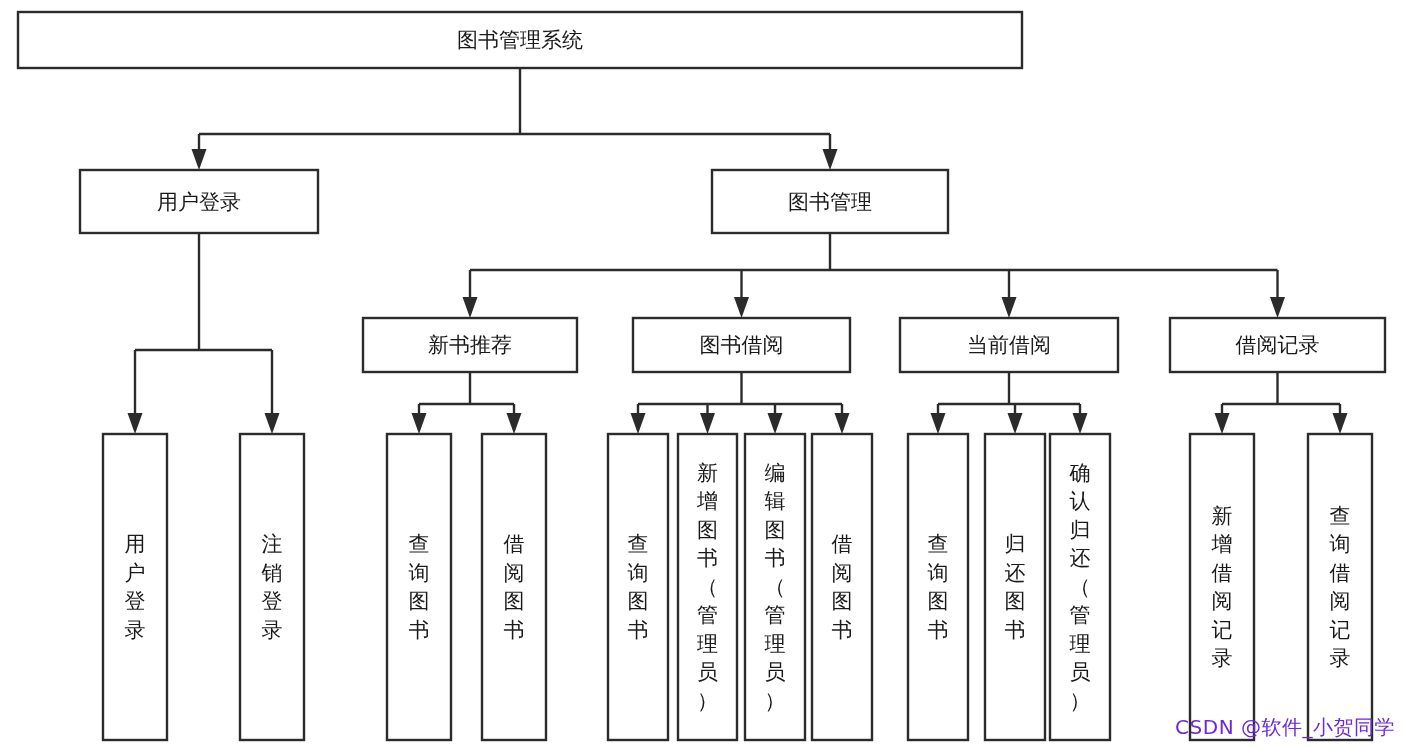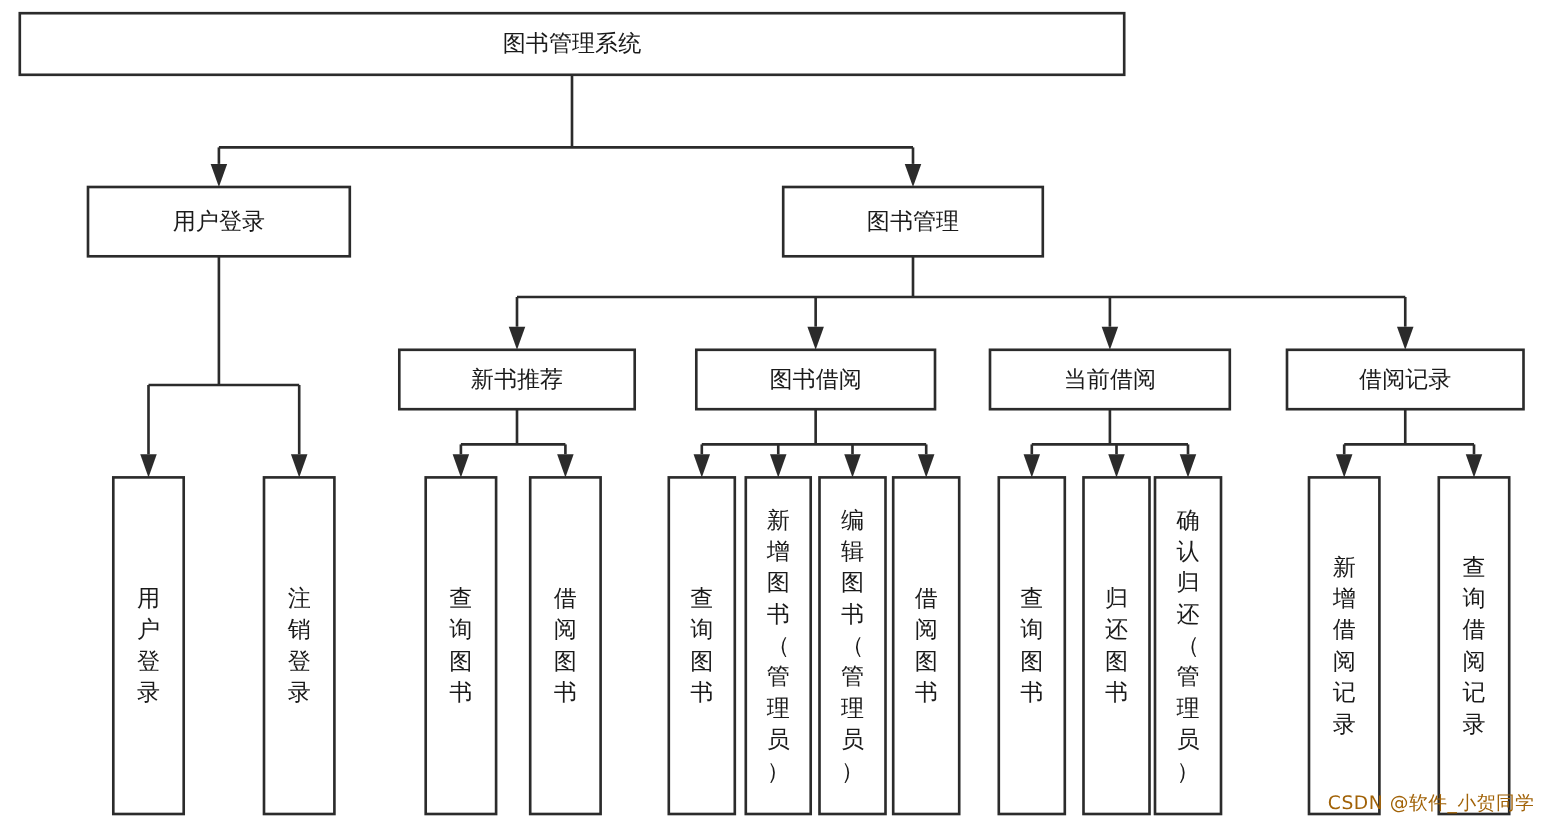--- a/index.html
+++ b/index.html
@@ -53,22 +53,22 @@
     font-family: "DejaVu Sans", "Liberation Sans", sans-serif;
     font-size: 21px;
     fill: #1a1a1a;
     text-anchor: middle;
   }
   .watermark {
     position: absolute;
     right: 10px;
     bottom: 6px;
     font-family: "DejaVu Sans", "Liberation Sans", sans-serif;
-    font-size: 17px;
-    color: #a16207;
+    font-size: 20px;
+    color: #6d28d9;
     white-space: nowrap;
     letter-spacing: 0.5px;
   }
 </style>
 </head>
 <body>
 
 <div id="diagram-root">
 
   <svg class="flow" viewBox="0 0 1405 747" xmlns="http://www.w3.org/2000/svg">

